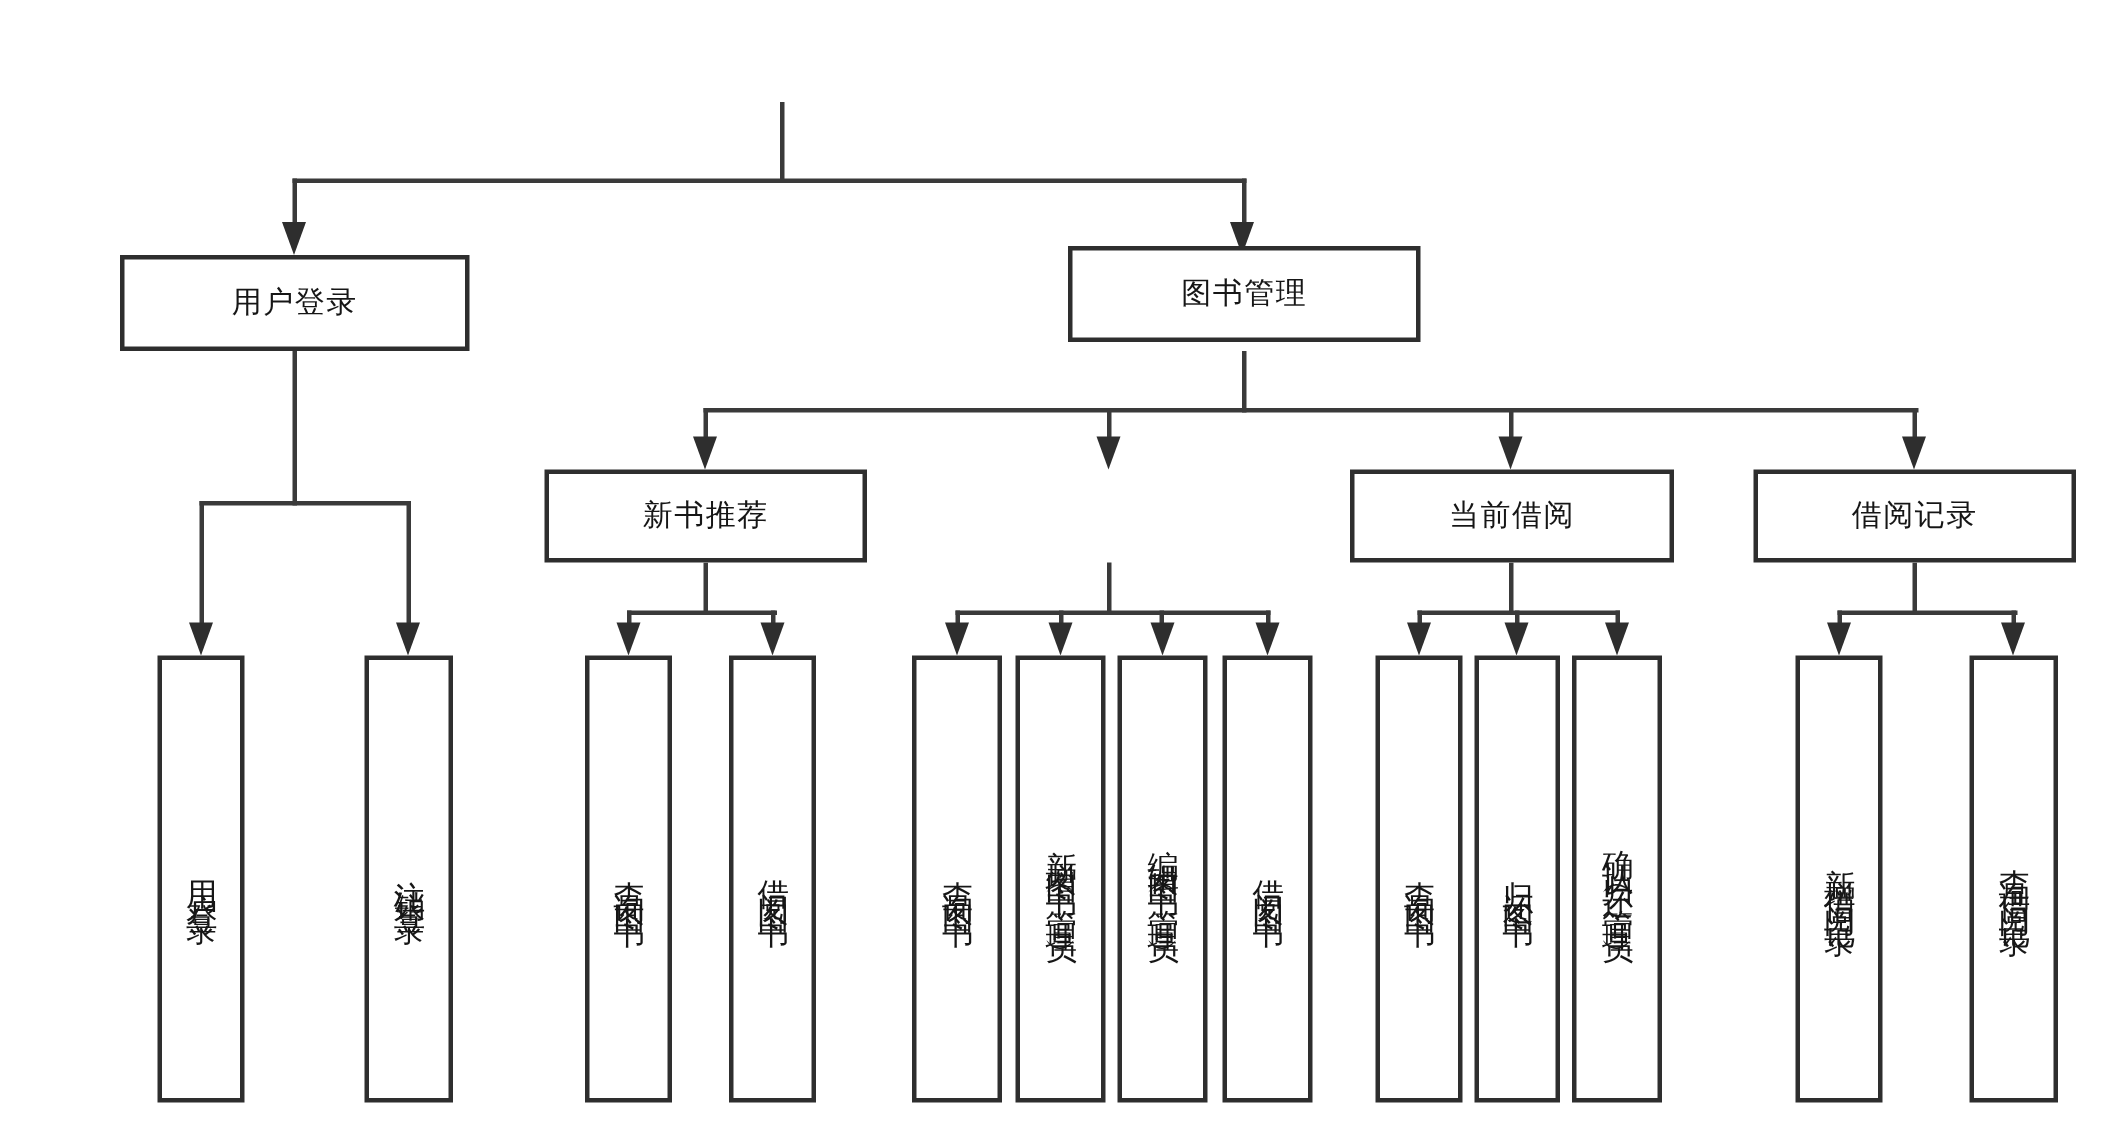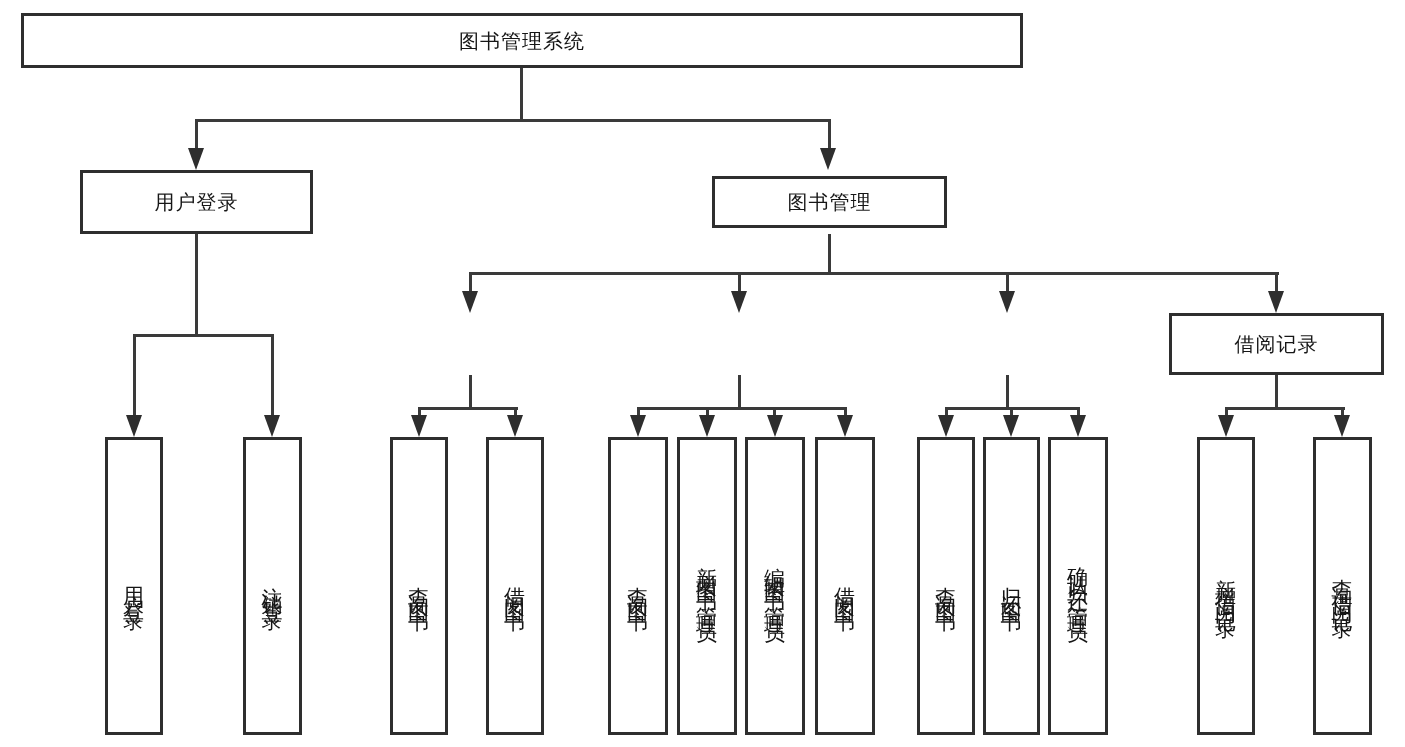--- a/index.html
+++ b/index.html
@@ -107,25 +107,26 @@
 
   <div>
     <div class="vline" style="left:1275px;top:375px;height:35px"></div>
     <div class="hline" style="left:1225px;top:407px;width:120px"></div>
     <div class="vline" style="left:1225px;top:407px;height:12px"></div>
     <div class="vline" style="left:1341px;top:407px;height:12px"></div>
     <div class="arrow" style="left:1218px;top:415px"></div>
     <div class="arrow" style="left:1334px;top:415px"></div>
   </div>
 
-  <div class="box" style="left:21px;top:13px;width:1002px;height:55px">图书管理系统</div>
 
   <div class="box" style="left:80px;top:170px;width:233px;height:64px">用户登录</div>
-  <div class="box" style="left:712px;top:176px;width:235px;height:52px">图书管理</div>
+  <div class="box" style="left:712px;top:164px;width:235px;height:64px">图书管理</div>
 
+  <div class="box" style="left:363px;top:313px;width:215px;height:62px">新书推荐</div>
+  <div class="box" style="left:900px;top:313px;width:216px;height:62px">当前借阅</div>
   <div class="box" style="left:1169px;top:313px;width:215px;height:62px">借阅记录</div>
 
   <div class="box leaf" style="left:105px;width:58px">
     <span class="vtext">用户登录</span>
   </div>
   <div class="box leaf" style="left:243px;width:59px">
     <span class="vtext">注销登录</span>
   </div>
 
   <div class="box leaf" style="left:390px;width:58px">

